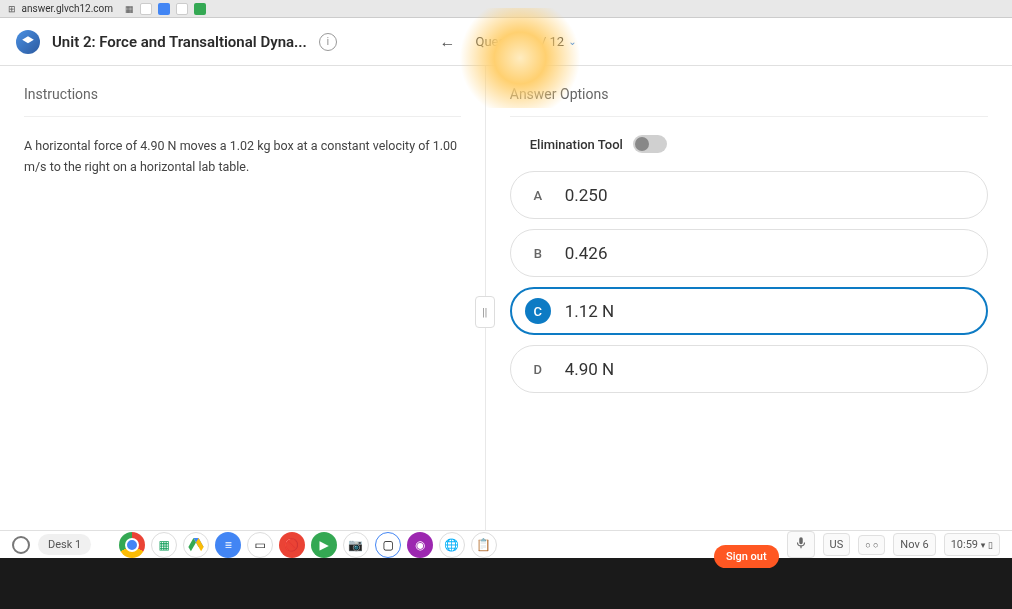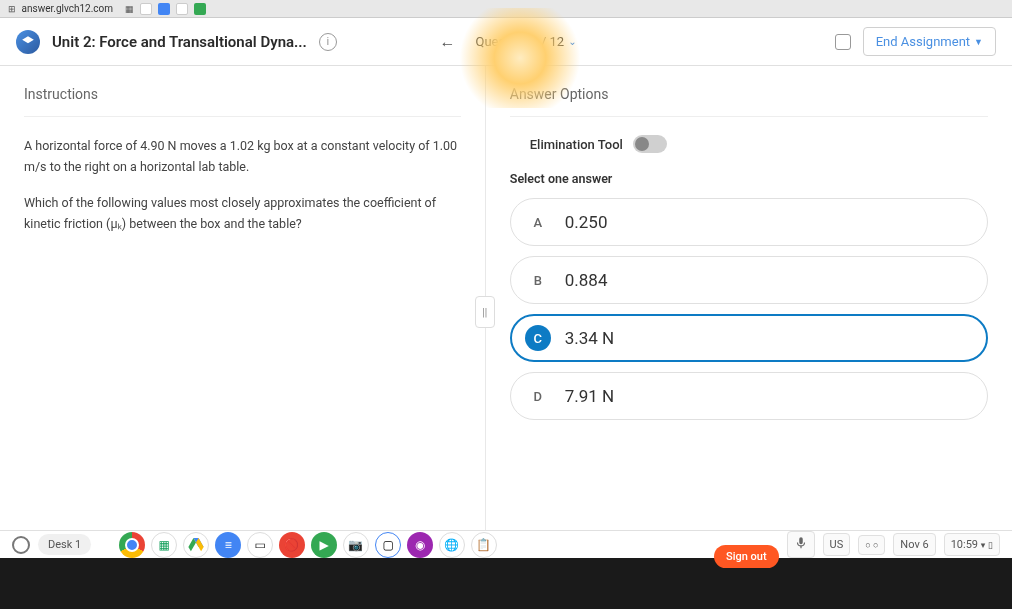--- a/index.html
+++ b/index.html
@@ -79,62 +79,53 @@
     <div class="info-icon">i</div>
 
     <div class="center-nav">
       <span class="arrow-btn">←</span>
       <span class="q-counter">
         <span>Question 8 / 12</span>
         <span class="chev">⌄</span>
       </span>
     </div>
 
-    <div class="top-right">
-      <div class="copy-icon"></div>
-      <div class="end-btn">
-        <span>End Assignment</span>
-        <span style="font-size:9px;">▼</span>
-      </div>
-    </div>
   </div>
 
   <div class="content">
     <div class="panel left-panel">
       <div class="panel-title">Instructions</div>
       <div class="question-text">
         <div class="para">A horizontal force of 4.90 N moves a 1.02 kg box at a constant velocity of 1.00 m/s to the right on a horizontal lab table.</div>
-        <div class="para">Which of the following values most closely approximates the coefficient of kinetic friction (μₖ) between the box and the table?</div>
       </div>
       <div class="divider-handle">||</div>
     </div>
 
     <div class="panel right-panel">
       <div class="panel-title">Answer Options</div>
       <div class="elim-row">
         <span>Elimination Tool</span>
         <div class="toggle"></div>
       </div>
-      <div class="select-label">Select one answer</div>
 
       <div class="opt">
         <div class="opt-letter">A</div>
         <div class="opt-text">0.250</div>
       </div>
       <div class="opt">
         <div class="opt-letter">B</div>
-        <div class="opt-text">0.884</div>
+        <div class="opt-text">0.426</div>
       </div>
       <div class="opt selected">
         <div class="opt-letter">C</div>
-        <div class="opt-text">3.34 N</div>
+        <div class="opt-text">1.12 N</div>
       </div>
       <div class="opt">
         <div class="opt-letter">D</div>
-        <div class="opt-text">7.91 N</div>
+        <div class="opt-text">4.90 N</div>
       </div>
     </div>
   </div>
 
   <div class="taskbar">
     <div class="tb-left">
       <div class="launcher"></div>
     </div>
     <div class="desk-pill">Desk 1</div>
     <div class="app-icons">

